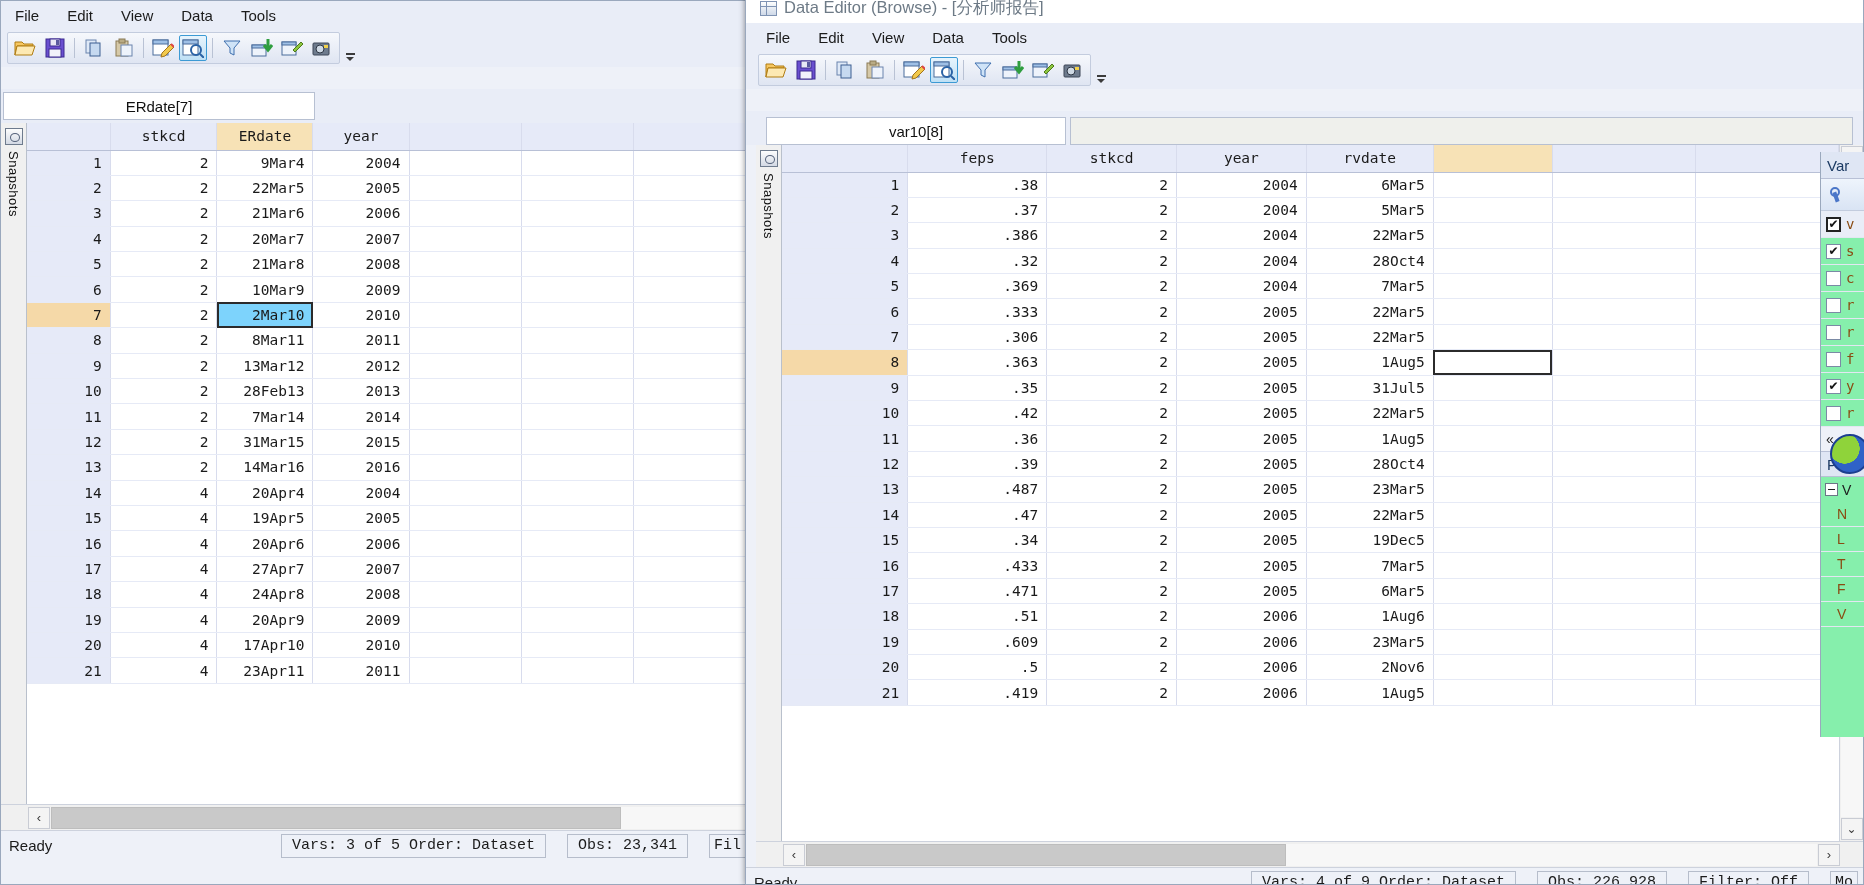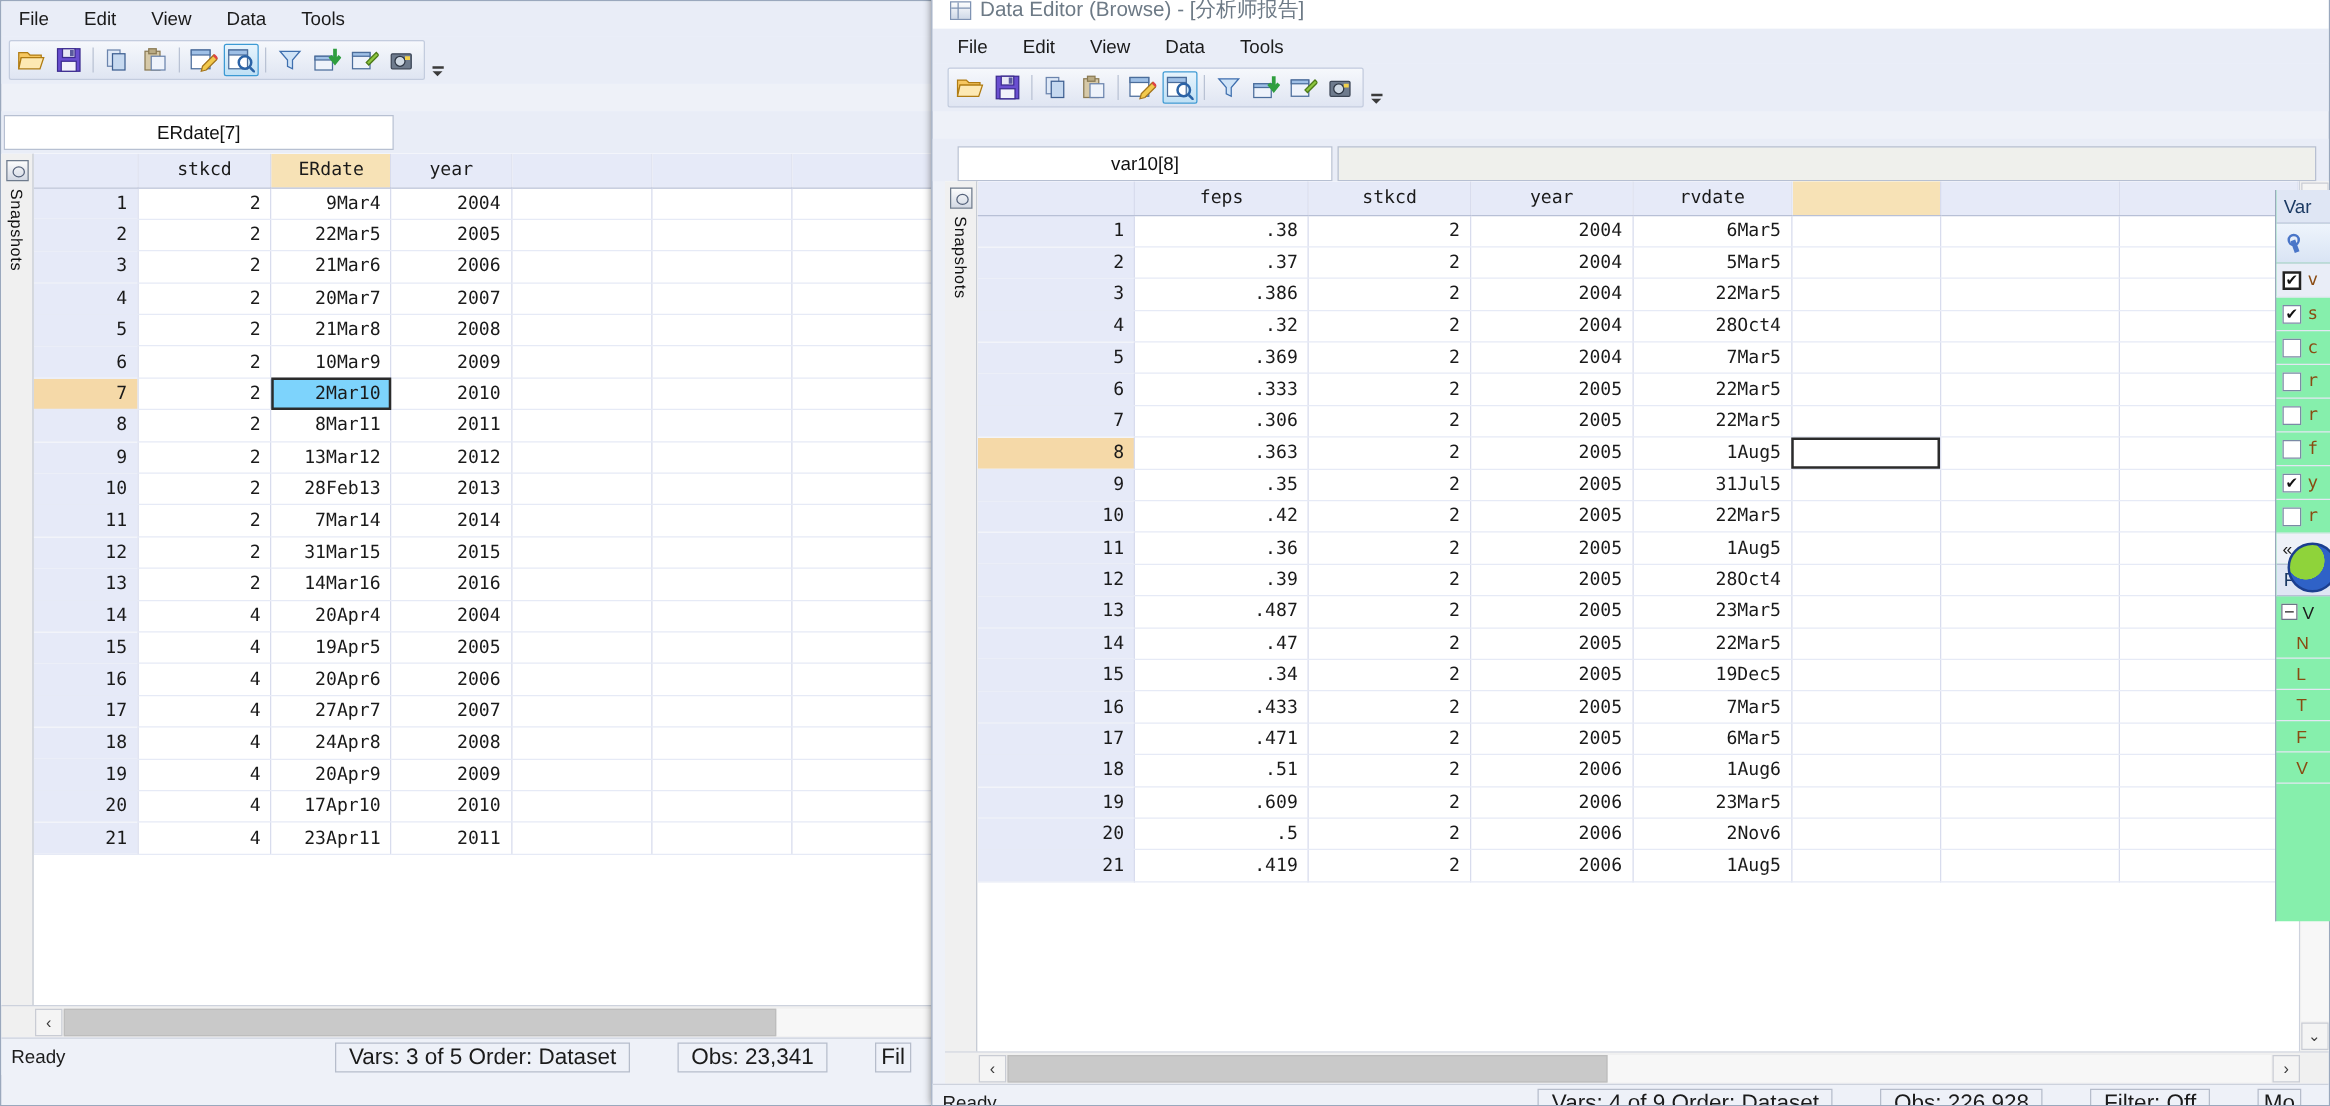--- a/index.html
+++ b/index.html
@@ -195,22 +195,22 @@
 
   
   .statusbar{
     height:30px; background:#eef1f8; display:flex; align-items:center;
     border-top:1px solid #cdd2dd; padding-left:8px; gap:16px;
   }
   .st-ready{ font-size:15px; color:#1b1b1b; flex:1; font-family:"Liberation Sans",sans-serif;}
   .st-panel{
     height:24px; border:1px solid #b6bdcb; background:#eef1f8;
     display:flex; align-items:center; justify-content:center;
-    padding:0 10px; margin-right:22px; font-size:18px; color:#1b1b1b;
-    white-space:nowrap; font-family:Liberation Sans, sans-serif;
+    padding:0 10px; margin-right:5px; font-size:15px; color:#1b1b1b;
+    white-space:nowrap; font-family:Liberation Mono, monospace;
   }
 
   
   .varpane{
     position:absolute; top:152px; right:0; width:44px; bottom:148px;
     background:#86efac; border-left:1px solid #9aa8bd; overflow:hidden;
   }
   .vp-head{
     height:27px; background:#dfe6f4; border-bottom:1px solid #b8c0d6;
     display:flex; align-items:center; padding-left:6px;

